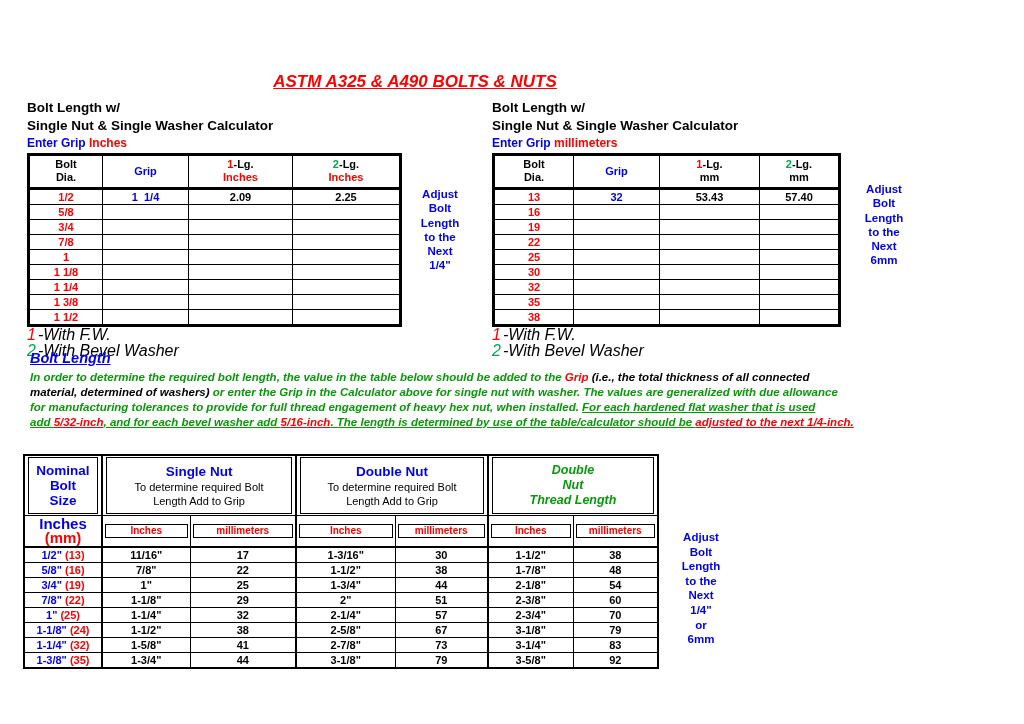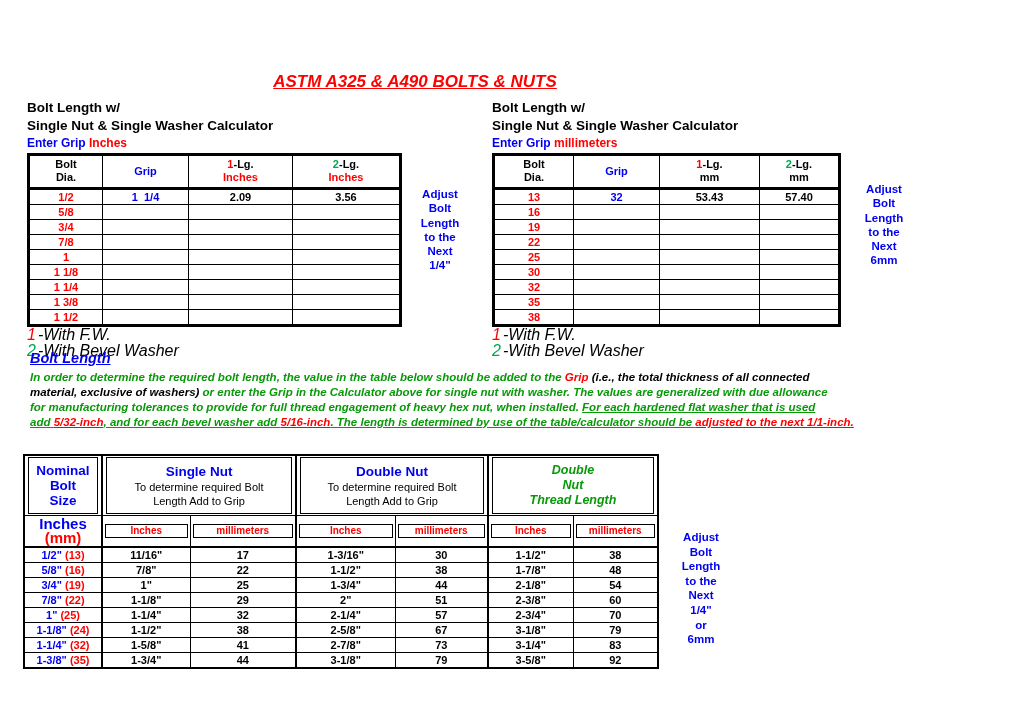--- a/index.html
+++ b/index.html
@@ -92,21 +92,21 @@
               <div><span class="grn">2</span><span>-Lg.</span></div>
               <div class="red">Inches</div>
             </th>
         </tr>
       </thead>
       <tbody>
         <tr>
             <td class="red">1/2</td>
             <td class="blue grip">1  1/4</td>
             <td>2.09</td>
-            <td>3.56</td>
+            <td>2.25</td>
           </tr>
         <tr>
             <td class="red">5/8</td>
             <td class="blue grip"></td>
             <td></td>
             <td></td>
           </tr>
         <tr>
             <td class="red">3/4</td>
             <td class="blue grip"></td>
@@ -261,23 +261,23 @@
     <div>Length</div>
       <div>to the</div>
     <div>Next</div>
       <div>6mm</div>
   </div>
 
   <div class="bl-section">
     <div><span class="bl-head">Bolt Length</span></div>
     <div class="bl-para">
       <div><span class="pg">In order to determine the required bolt length, the value in the table below should be added to the </span><span class="pr">Grip</span><span class="pk"> (i.e., the total thickness of all connected</span></div>
-      <div><span class="pk">material, exclusive of washers) </span><span class="pg">or enter the Grip in the Calculator above for single nut with washer. The values are generalized with due allowance</span></div>
+      <div><span class="pk">material, determined of washers) </span><span class="pg">or enter the Grip in the Calculator above for single nut with washer. The values are generalized with due allowance</span></div>
       <div><span class="pg">for manufacturing tolerances to provide for full thread engagement of heavy hex nut, when installed. </span><span class="pg u">For each hardened flat washer that is used</span></div>
-      <div><span class="pg u">add </span><span class="pr u">5/32-inch</span><span class="pg u">, and for each bevel washer add </span><span class="pr u">5/16-inch</span><span class="pg u">. The length is determined by use of the table/calculator should be </span><span class="pr u">adjusted to the </span><span class="pr u"> next 1/1-inch.</span></div>
+      <div><span class="pg u">add </span><span class="pr u">5/32-inch</span><span class="pg u">, and for each bevel washer add </span><span class="pr u">5/16-inch</span><span class="pg u">. The length is determined by use of the table/calculator should be </span><span class="pr u">adjusted to the </span><span class="pr u"> next 1/4-inch.</span></div>
     </div>
   </div>
 
   <table class="atab">
     <colgroup>
       <col style="width:78px">
         <col style="width:88px">
         <col style="width:106px">
       <col style="width:99px">
         <col style="width:93px">

